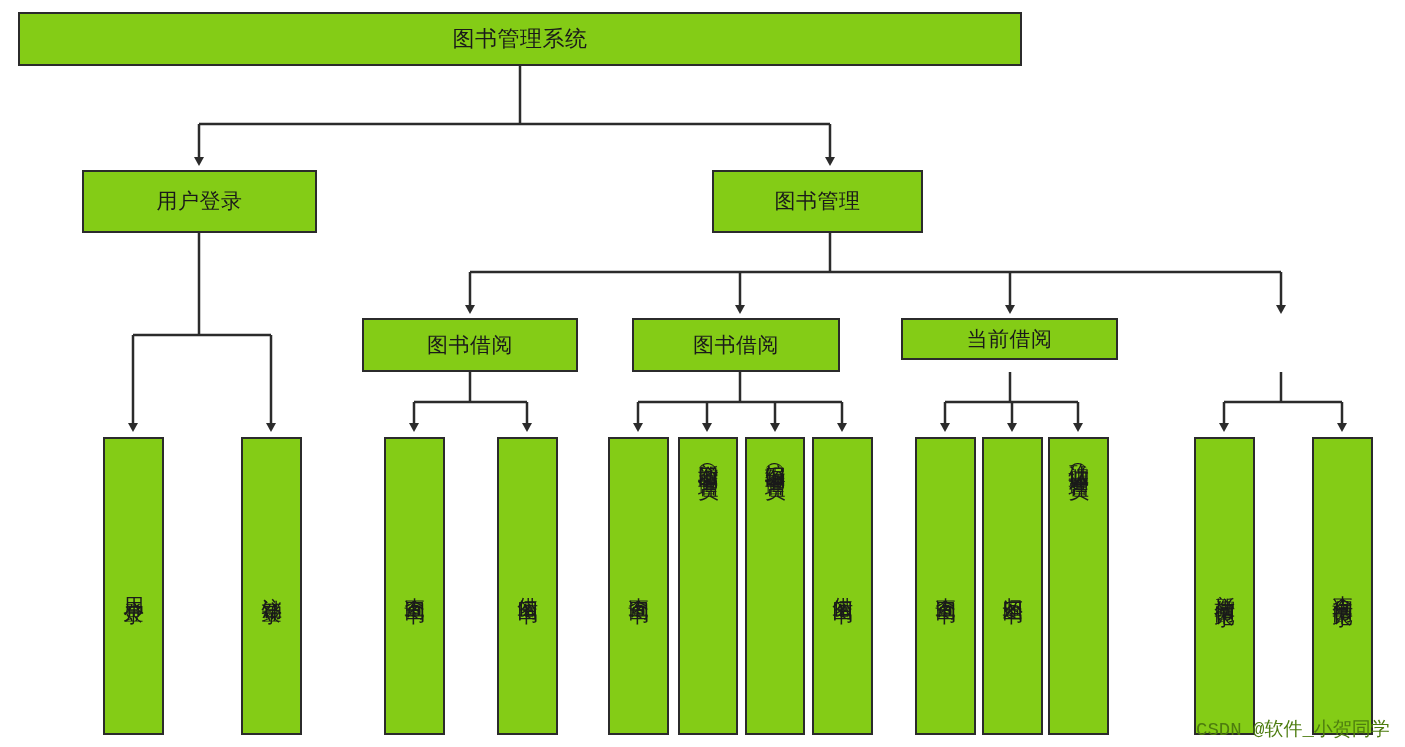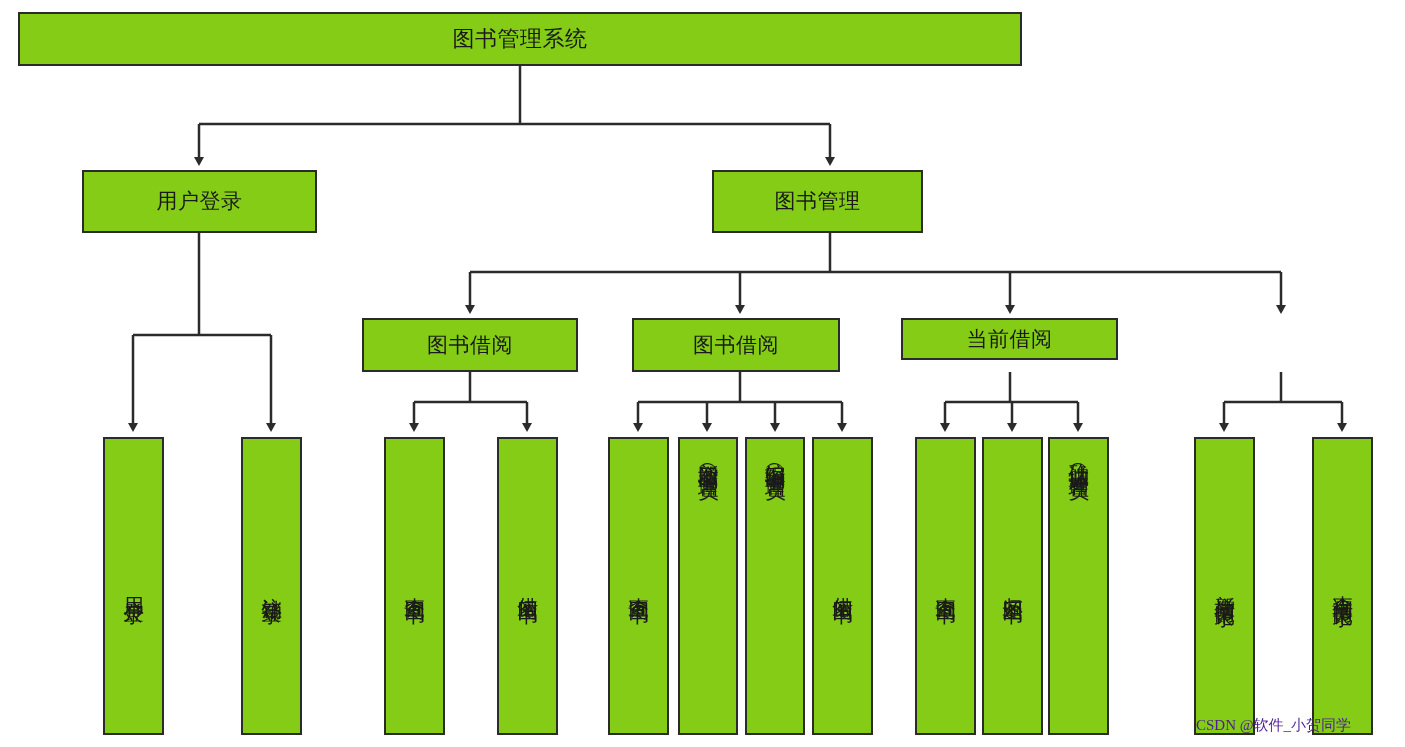--- a/index.html
+++ b/index.html
@@ -60,24 +60,24 @@
     letter-spacing: 2.5px;
     line-height: 1;
     margin: 0 auto;
   }
   .node.vert.centered {
     align-items: center;
     padding-top: 0;
   }
   .watermark {
     position: absolute;
-    font-size: 15px;
-    color: #4c1d95;
+    font-size: 19px;
+    color: #4d7c0f;
     white-space: nowrap;
-    font-family: Liberation Serif, serif;
+    font-family: Liberation Mono, monospace;
   }
 </style>
 </head>
 <body>
 
 <div id="diagram-root">
 
   <svg class="edges" viewBox="0 0 1405 747">
     <defs>
       <marker id="arrow" markerWidth="9" markerHeight="10" refX="1" refY="5" orient="auto" markerUnits="userSpaceOnUse">

